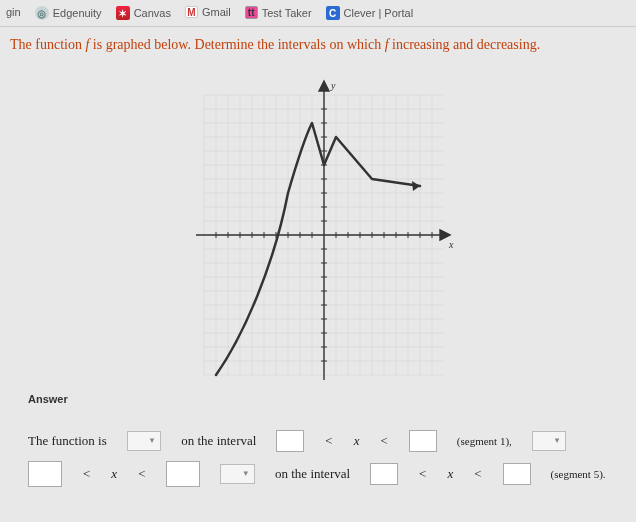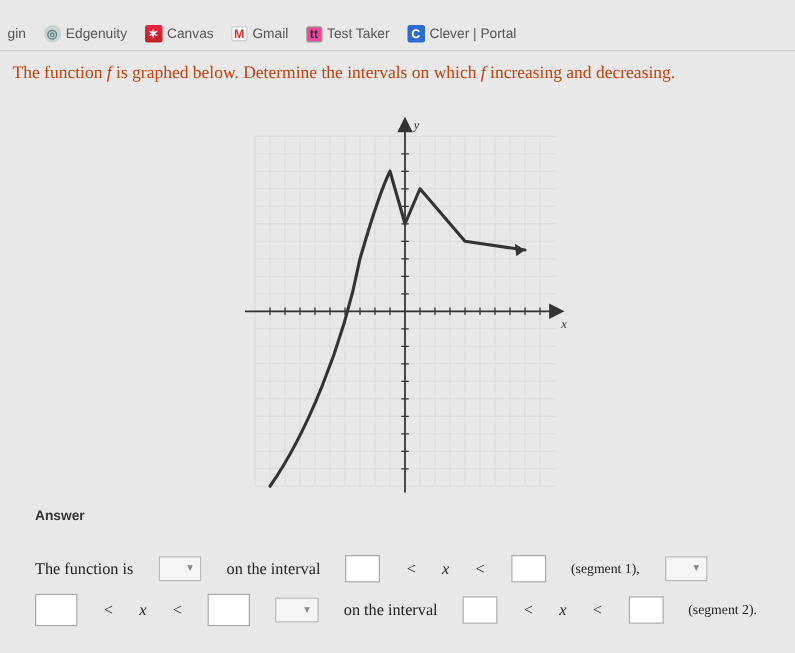--- a/index.html
+++ b/index.html
@@ -6,23 +6,23 @@
     body {
       width: 636px;
       height: 522px;
       background: #e8e8e8;
       font-family: Georgia, 'Times New Roman', serif;
       overflow: hidden;
       color: #222;
     }
     .bookmarks {
       display: flex;
-      align-items: center;
+      align-items: flex-start;
       gap: 14px;
-      padding: 20px 6px 6px 6px;
+      padding: 6px 6px 6px 6px;
       font-family: Arial, sans-serif;
       font-size: 11px;
       color: #555;
     }
     .bookmark {
       display: flex;
       align-items: center;
       gap: 4px;
       cursor: pointer;
     }
@@ -288,18 +288,18 @@
         <span class="dropdown">
             <span></span>
             <span class="caret">▾</span>
           </span>
         <span>on the interval</span>
         <span class="numbox"></span>
         <span class="lt">&lt;</span>
         <span class="x">x</span>
         <span class="lt">&lt;</span>
         <span class="numbox"></span>
-        <span class="seg">(segment 2).</span>
+        <span class="seg">(segment 5).</span>
       </div>
 
     </div>
   </div>
 </div>
 
 </body></html>

